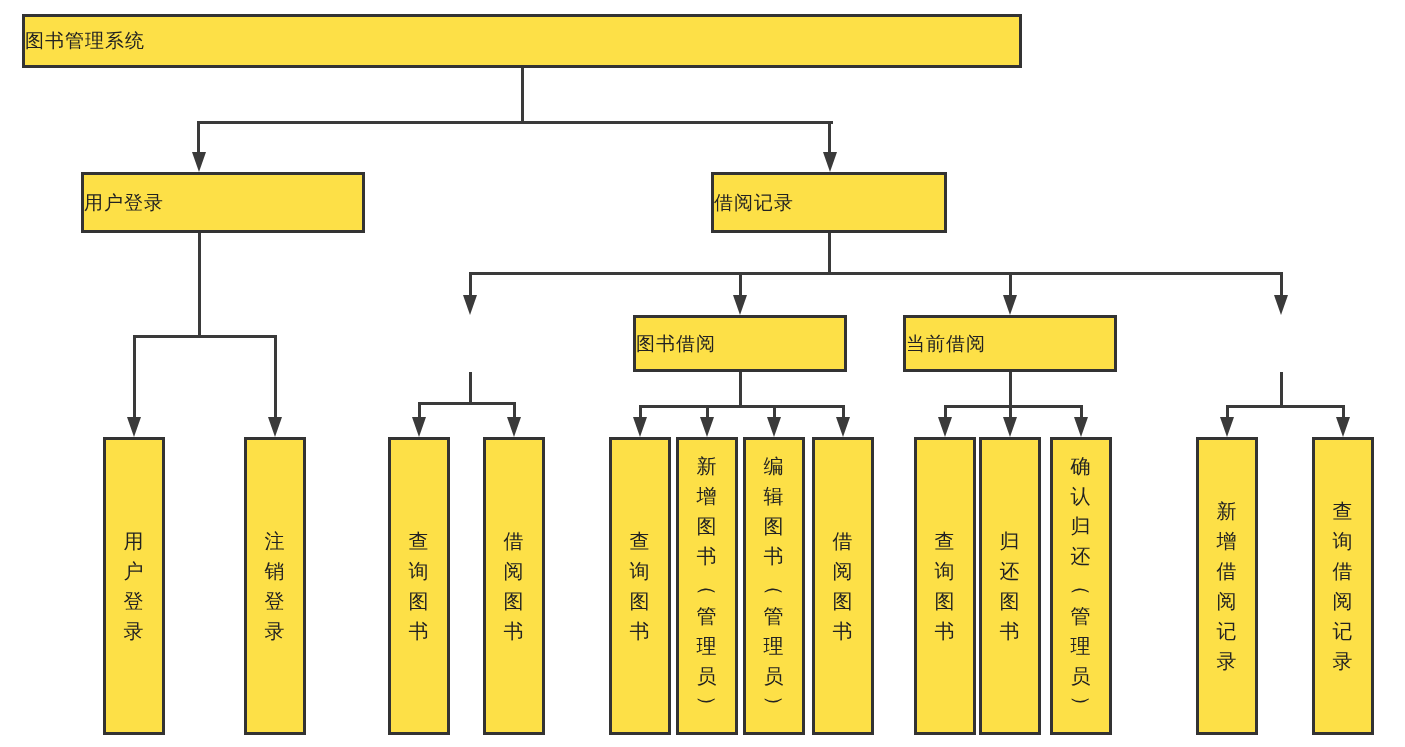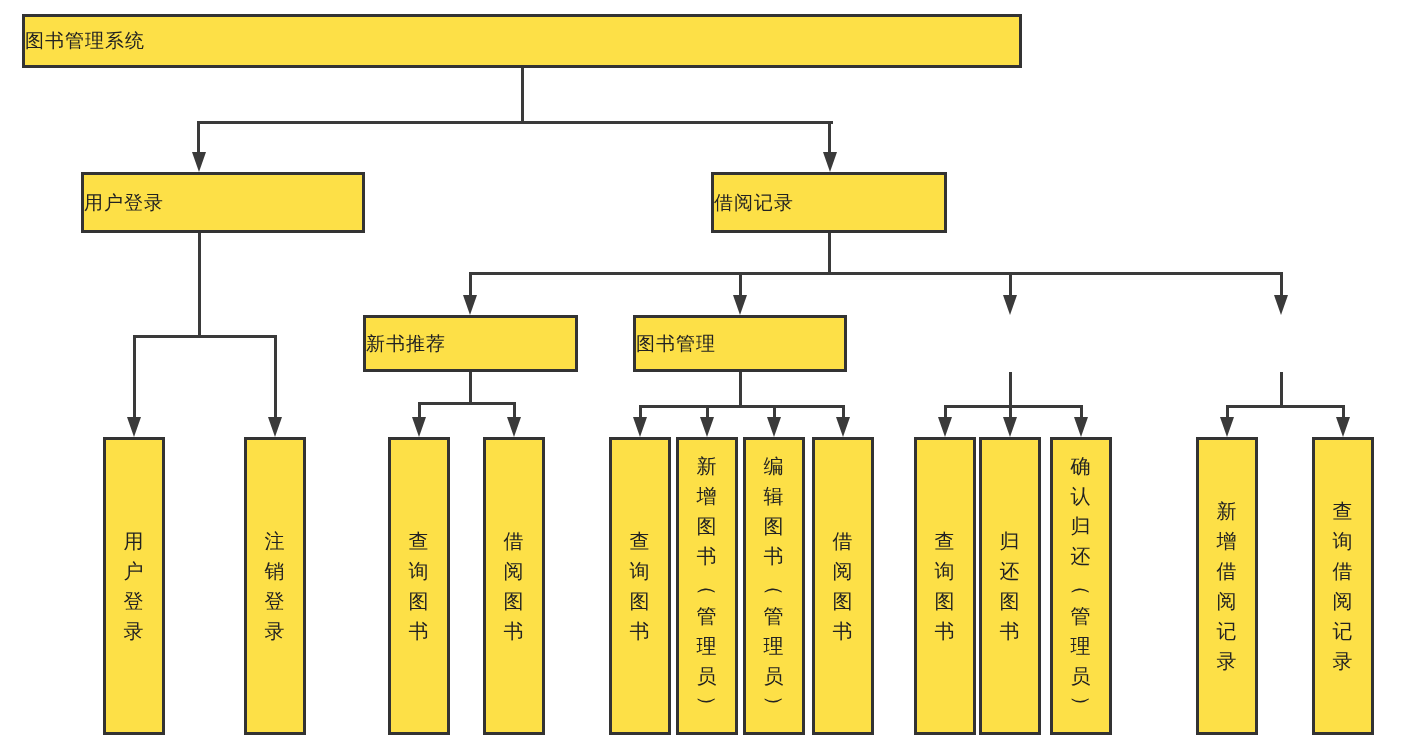--- a/index.html
+++ b/index.html
@@ -63,25 +63,25 @@
     <span>图书管理系统</span>
   </div>
 
   <div class="box" style="left:81px; top:172px; width:284px; height:61px;">
     <span>用户登录</span>
   </div>
   <div class="box" style="left:711px; top:172px; width:236px; height:61px;">
     <span>借阅记录</span>
   </div>
 
-  <div class="box" style="left:363px; top:315px; width:215px; height:57px;">
-    <span>新书推荐</span>
-  </div>
   <div class="box" style="left:633px; top:315px; width:214px; height:57px;">
-    <span>图书管理</span>
+    <span>图书借阅</span>
+  </div>
+  <div class="box" style="left:903px; top:315px; width:214px; height:57px;">
+    <span>当前借阅</span>
   </div>
 
   <div class="box leaf" style="left:103px;">
     <div class="vtext">
         <span>用</span>
         <span>户</span>
         <span>登</span>
         <span>录</span>
       </div>
   </div>

